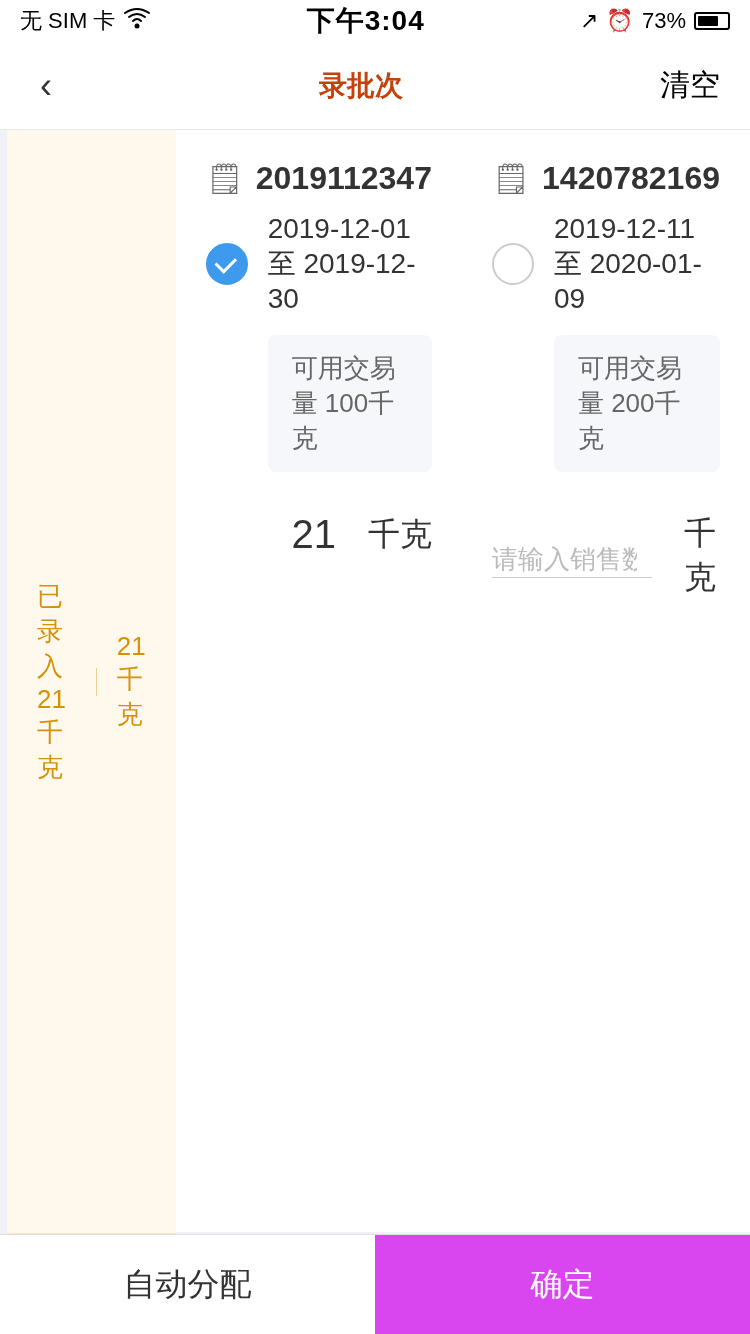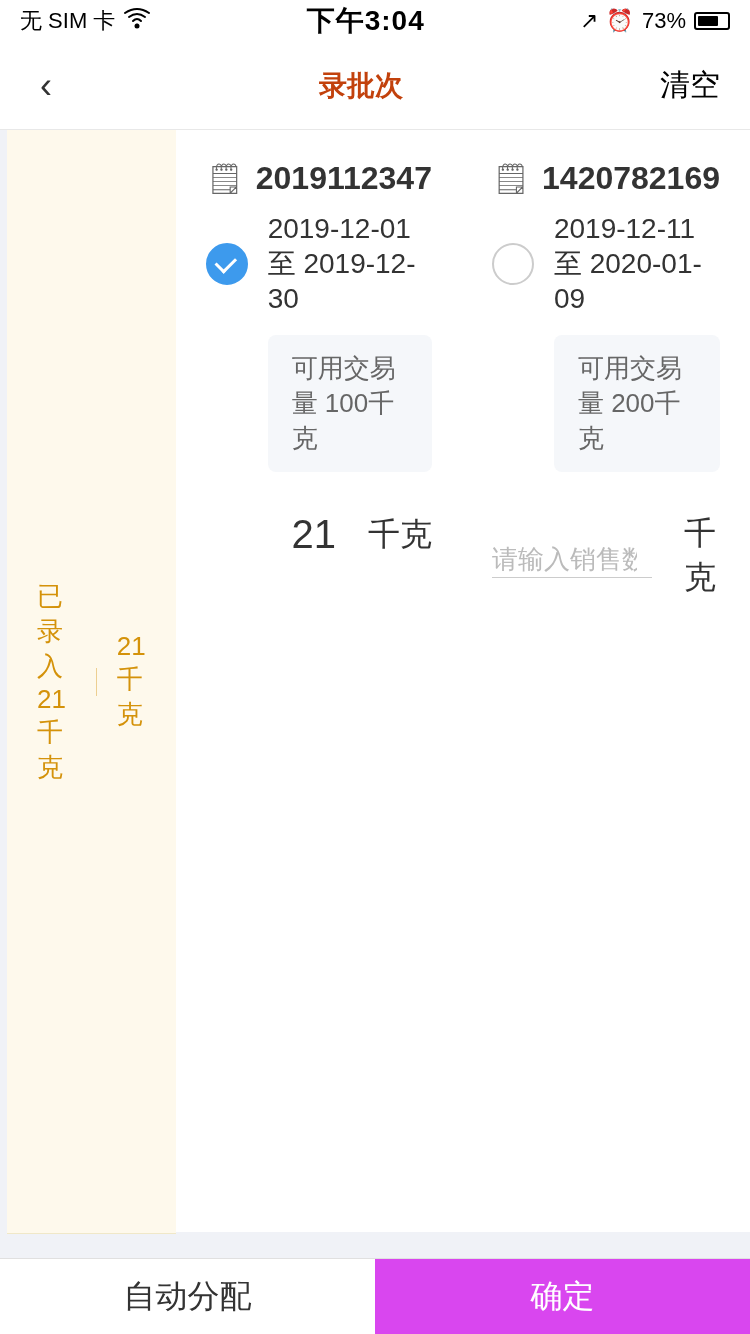--- a/index.html
+++ b/index.html
@@ -226,21 +226,21 @@
     .section-divider {
       height: 12px;
       background: #e8ecf0;
     }
 
     
     .bottom-bar {
       position: fixed;
       bottom: 0;
       width: 750px;
-      height: 76px;
+      height: 100px;
       display: flex;
       background: #fff;
       border-top: 1px solid #e0e0e0;
     }
     .btn-auto {
       flex: 1;
       height: 100%;
       background: #fff;
       border: none;
       font-size: 32px;

